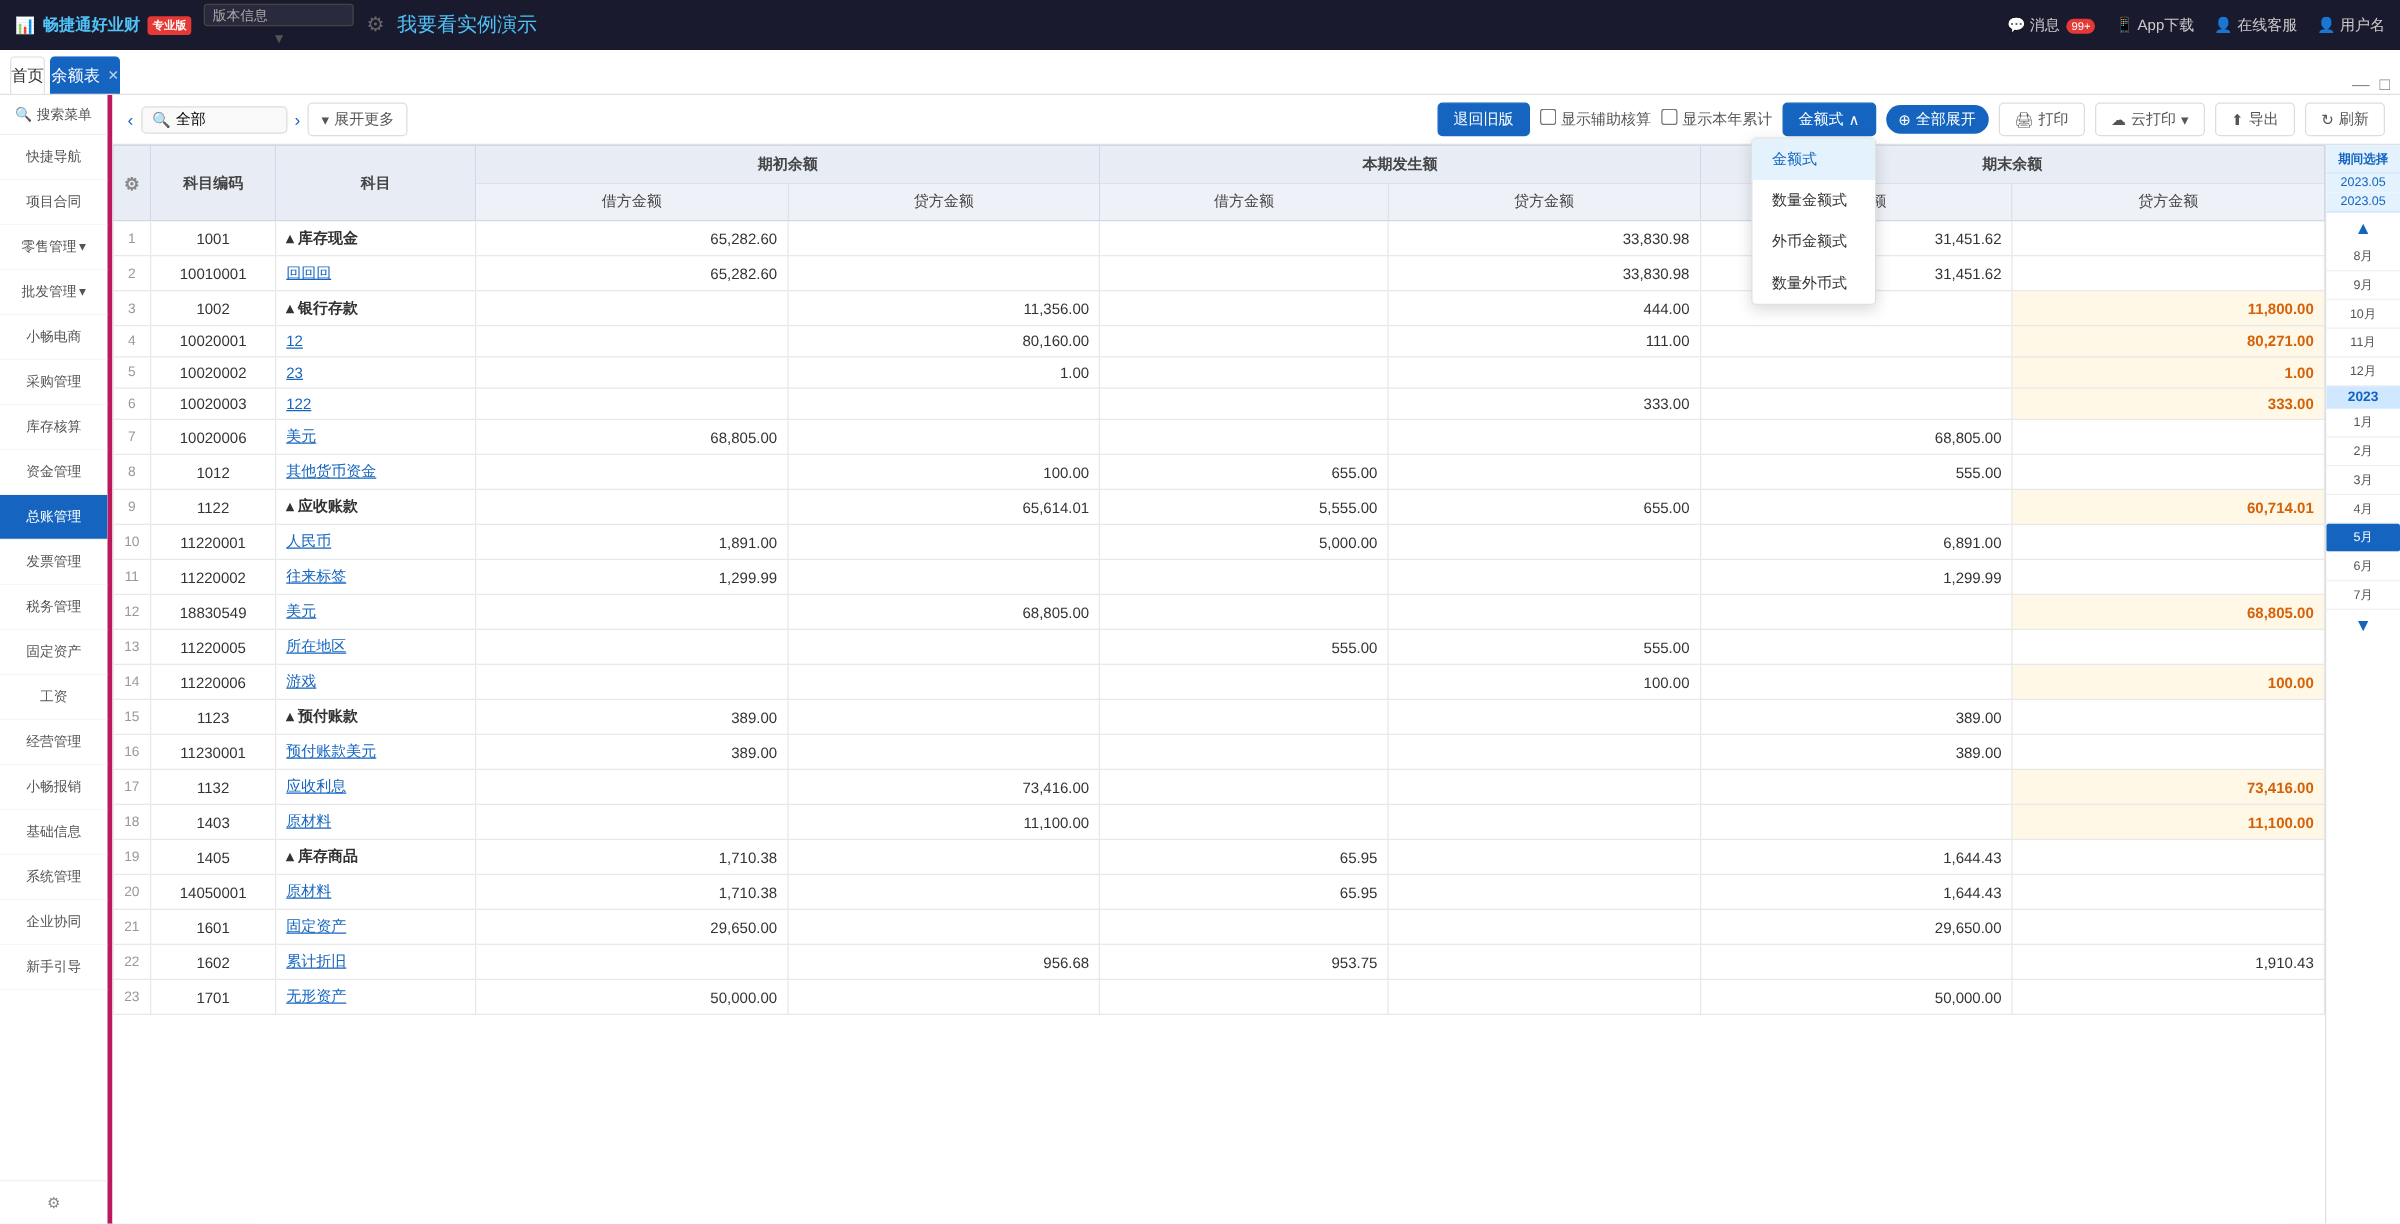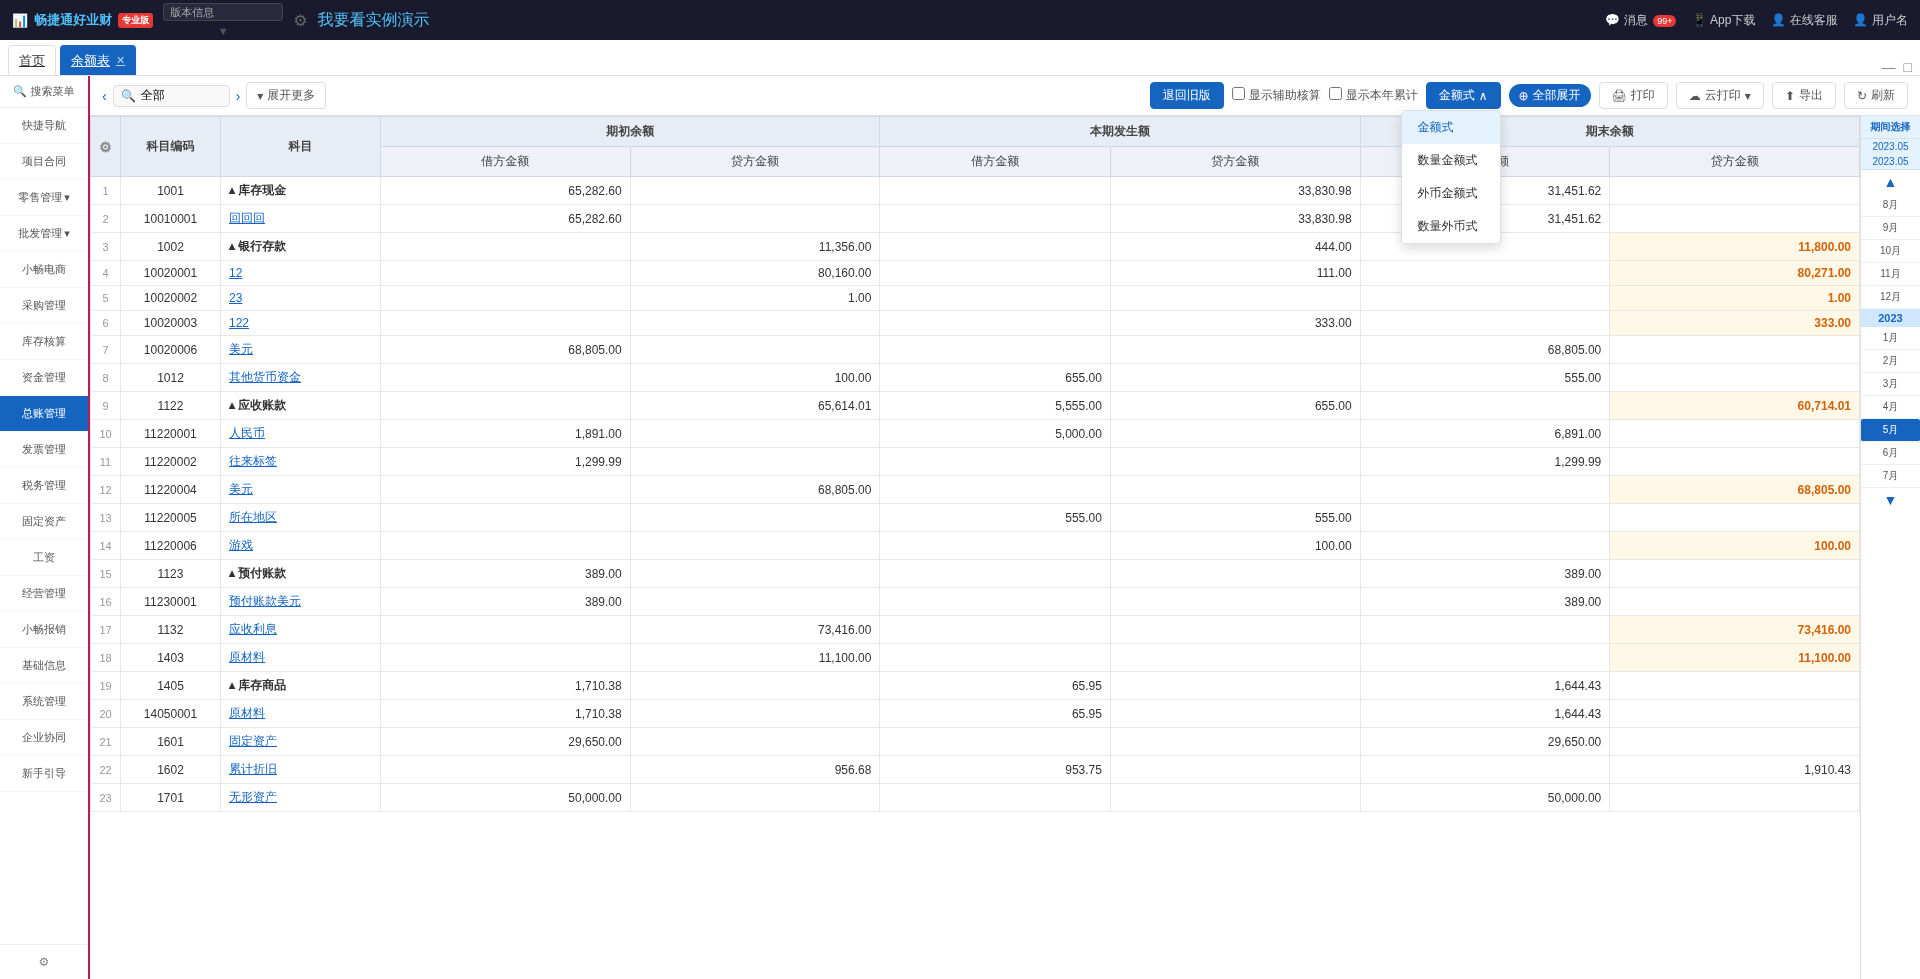--- a/index.html
+++ b/index.html
@@ -13,30 +13,30 @@
     .logo { color: #4fc3f7; font-size: 13px; font-weight: bold; display: flex; align-items: center; gap: 6px; }
     .logo-badge { background: #e53935; color: #fff; font-size: 9px; padding: 1px 4px; border-radius: 3px; }
     .top-bar-right { display: flex; align-items: center; gap: 16px; font-size: 12px; color: #ccc; }
     .top-bar-right .badge { background: #e53935; color: #fff; font-size: 9px; border-radius: 8px; padding: 1px 4px; margin-left: 2px; }
     .top-bar-right span { cursor: pointer; }
 
     
     .tab-bar {
       height: 36px; background: #fff; display: flex; align-items: flex-end; padding: 0 8px; border-bottom: 1px solid #e0e0e0;
     }
-    .tab { height: 30px; padding: 0 10px; display: flex; align-items: center; gap: 6px; border: 1px solid #e0e0e0; border-bottom: none; border-radius: 4px 4px 0 0; cursor: pointer; font-size: 13px; background: #f5f5f5; color: #555; margin-right: 4px; text-decoration: underline; }
+    .tab { height: 30px; padding: 0 0; display: flex; align-items: center; gap: 6px; border: 1px solid #e0e0e0; border-bottom: none; border-radius: 4px 4px 0 0; cursor: pointer; font-size: 13px; background: #f5f5f5; color: #555; margin-right: 4px; }
     .tab.active { background: #1565c0; color: #fff; border-color: #1565c0; }
     .tab-home { background: #fff; color: #333; }
     .tab-close { font-size: 11px; opacity: 0.7; cursor: pointer; }
 
     
     .main-layout { display: flex; height: calc(979px - 40px - 36px); }
 
     
-    .sidebar { width: 90px; background: #fff; border-right: 2px solid #be185d; display: flex; flex-direction: column; overflow-y: auto; }
+    .sidebar { width: 90px; background: #fff; border-right: 4px solid #be185d; display: flex; flex-direction: column; overflow-y: auto; }
     .sidebar-search { padding: 8px 6px; font-size: 11px; color: #555; text-align: center; cursor: pointer; border-bottom: 1px solid #f0f0f0; }
     .sidebar-item { padding: 10px 4px; text-align: center; font-size: 11px; color: #555; cursor: pointer; border-bottom: 1px solid #f5f5f5; }
     .sidebar-item.active { background: #1565c0; color: #fff; }
     .sidebar-item.has-sub { display: flex; align-items: center; justify-content: center; gap: 2px; }
     .sidebar-settings { margin-top: auto; padding: 10px; text-align: center; cursor: pointer; color: #888; border-top: 1px solid #f0f0f0; }
 
     
     .content { flex: 1; display: flex; flex-direction: column; overflow: hidden; background: #f5f7fa; }
 
     
@@ -406,21 +406,21 @@
     <td class="account-name"><a href="#" style="color:#1565c0;text-decoration:underline;">往来标签</a></td>
     <td class="amount">1,299.99</td>
     <td class="amount"></td>
     <td class="amount"></td>
     <td class="amount"></td>
     <td class="amount">1,299.99</td>
     <td class="amount"></td>
   </tr>
               <tr>
     <td class="row-num">12</td>
-    <td class="account-code">11220004</td>
+    <td class="account-code">18830549</td>
     <td class="account-name"><a href="#" style="color:#1565c0;text-decoration:underline;">美元</a></td>
     <td class="amount"></td>
     <td class="amount">68,805.00</td>
     <td class="amount"></td>
     <td class="amount"></td>
     <td class="amount"></td>
     <td class="highlighted">68,805.00</td>
   </tr>
               <tr>
     <td class="row-num">13</td>

